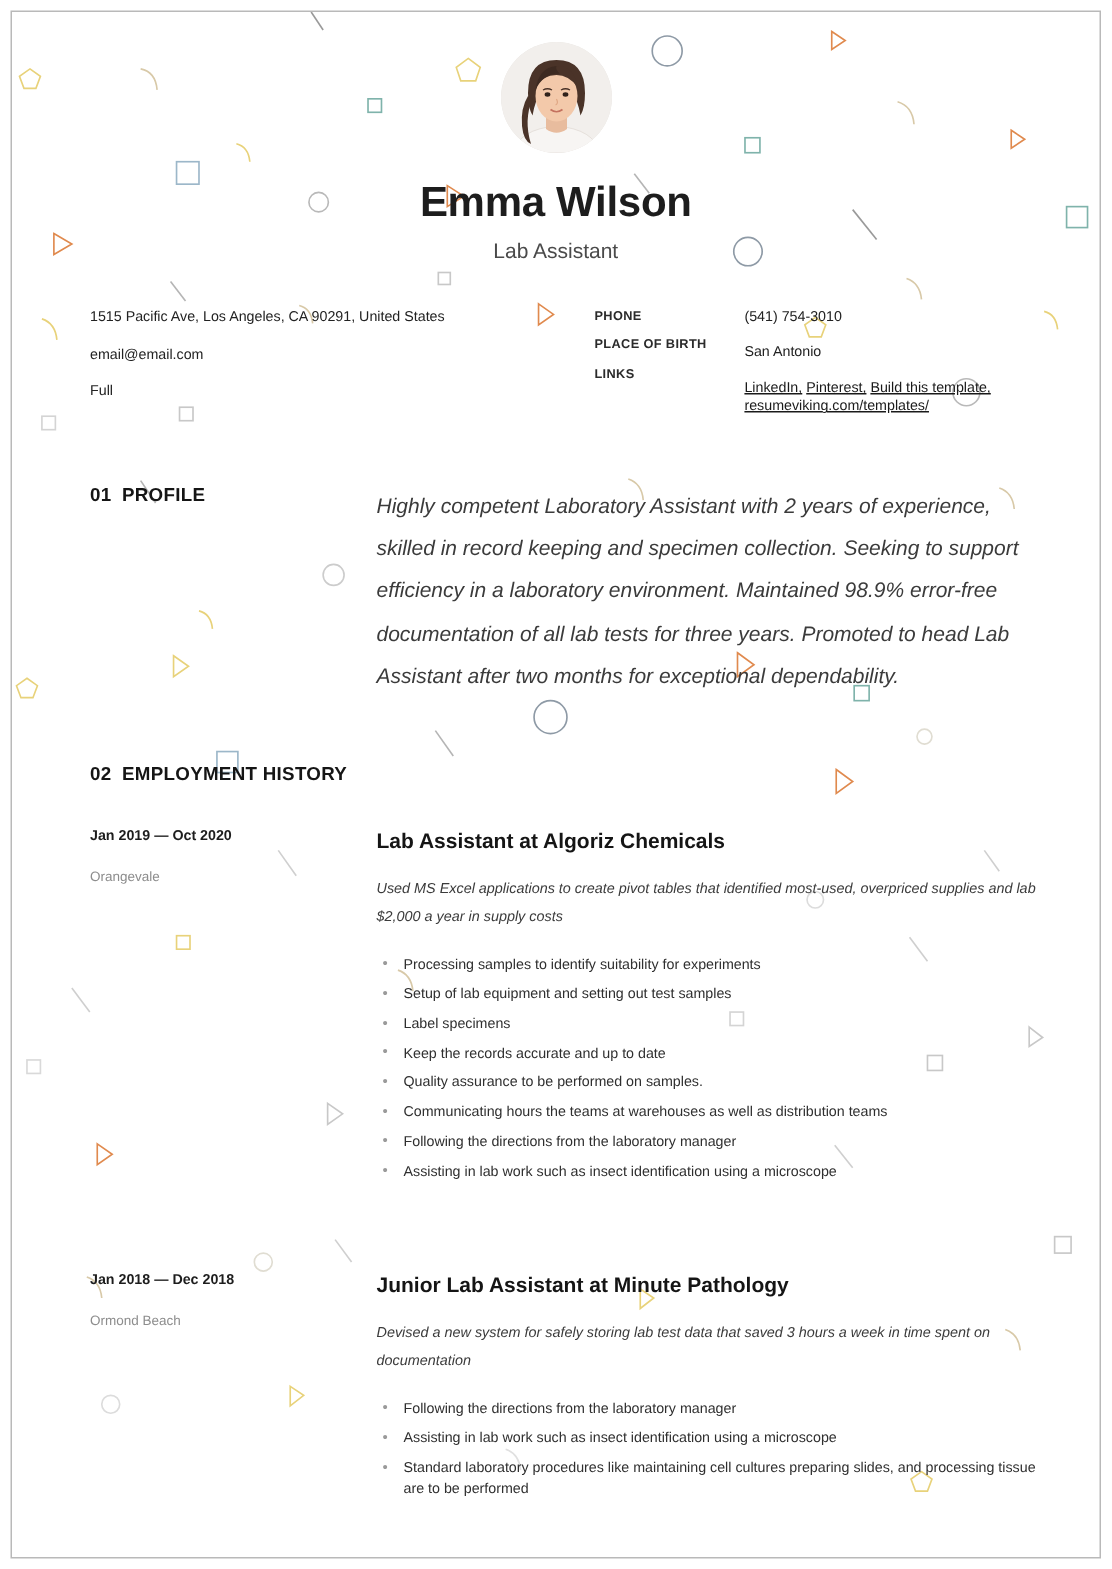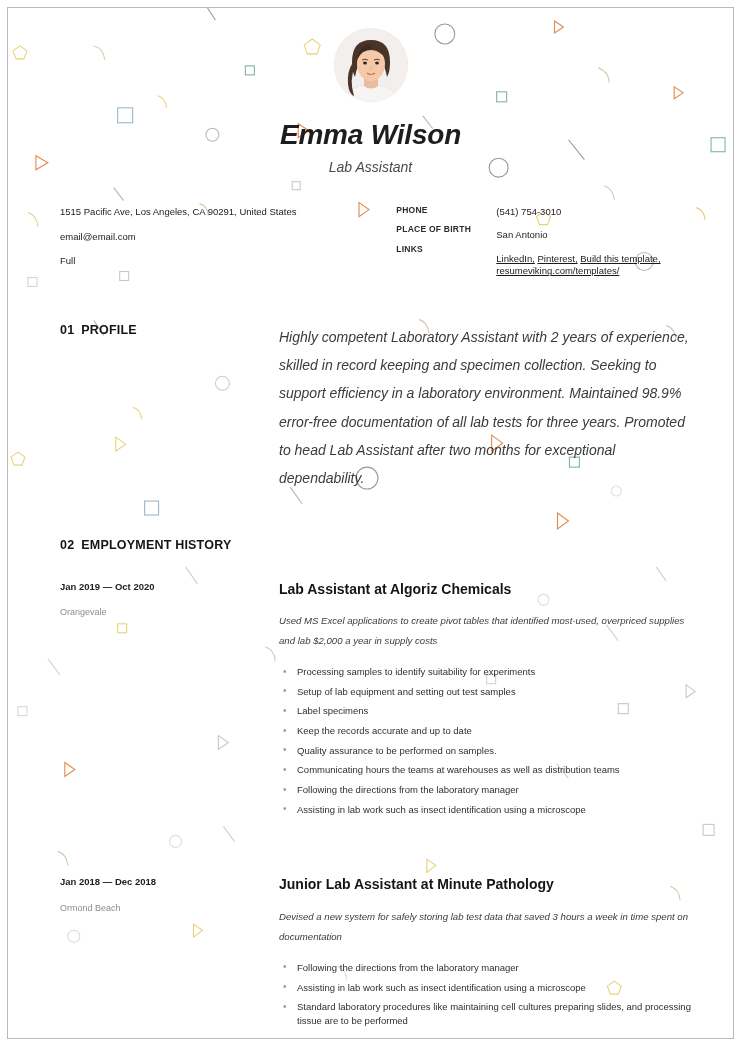--- a/index.html
+++ b/index.html
@@ -40,21 +40,20 @@
     position: relative;
     z-index: 2;
     width: 100%;
     height: 100%;
   }
 
   
   .header {
     text-align: center;
     padding-top: 20px;
-    font-style: italic;
   }
   .avatar {
     width: 74px;
     height: 74px;
     border-radius: 50%;
     margin: 0 auto;
     overflow: hidden;
     position: relative;
     background: #e9e6e2;
   }
@@ -113,21 +112,20 @@
   .links a, .links span.lnk {
     color: #1a1a1a;
     text-decoration: underline;
   }
 
   
   .section {
     display: flex;
     padding-left: 52px;
     padding-right: 38px;
-    gap: 28px;
   }
   .section-head {
     font-size: 12.5px;
     font-weight: bold;
     color: #151515;
     letter-spacing: 0.2px;
   }
   .section-head .num { margin-right: 7px; }
 
   .sec-title-row { padding-left: 52px; }

